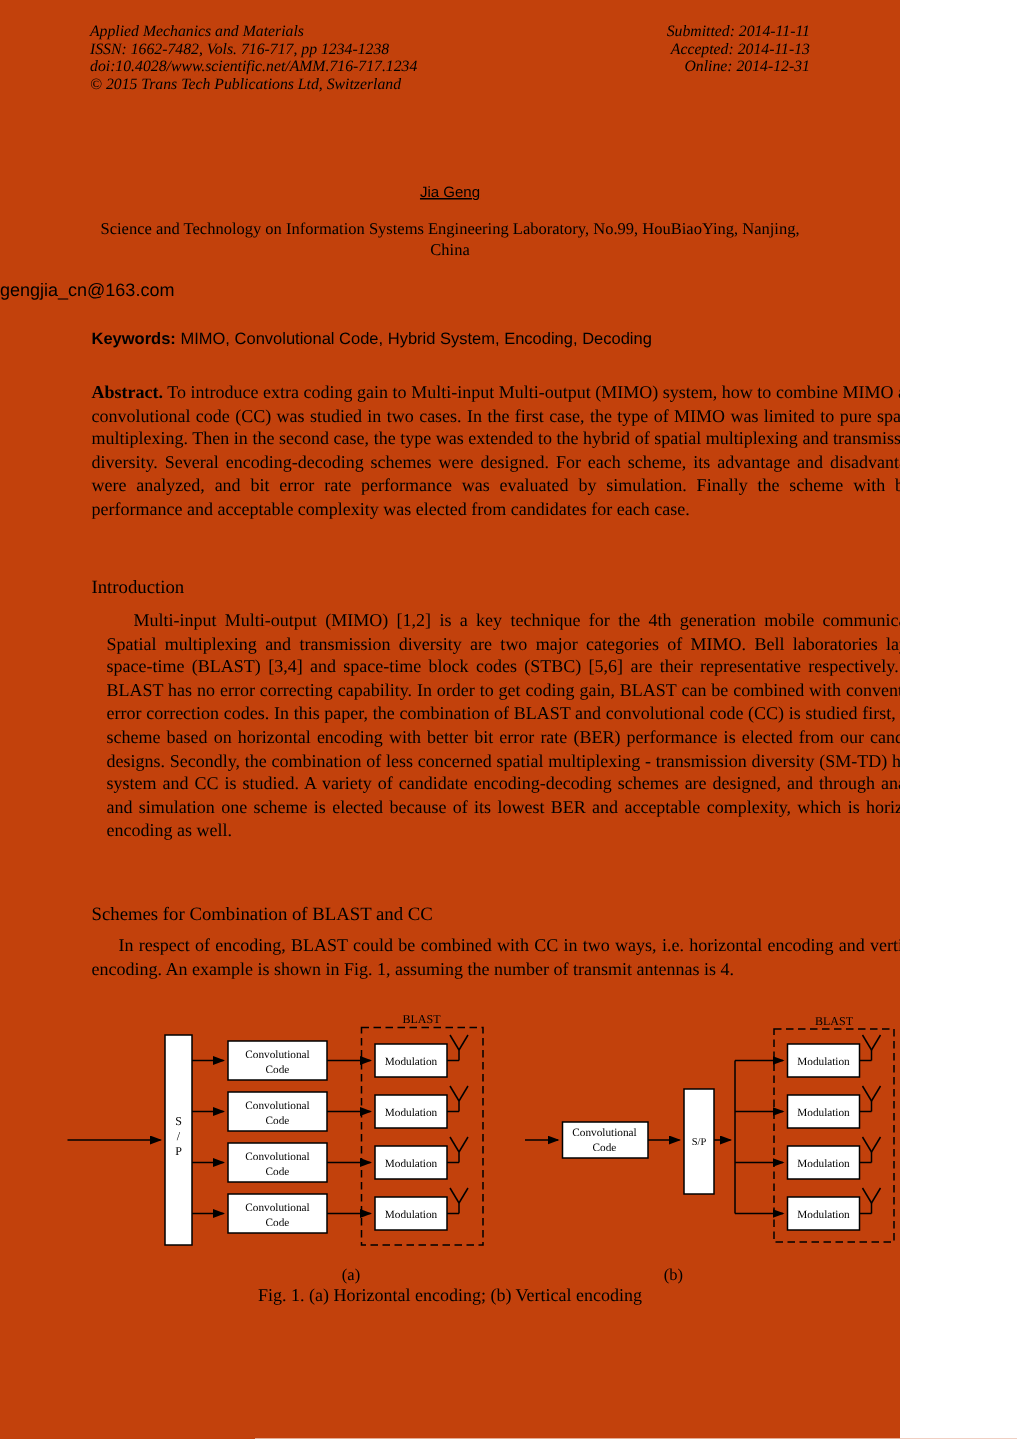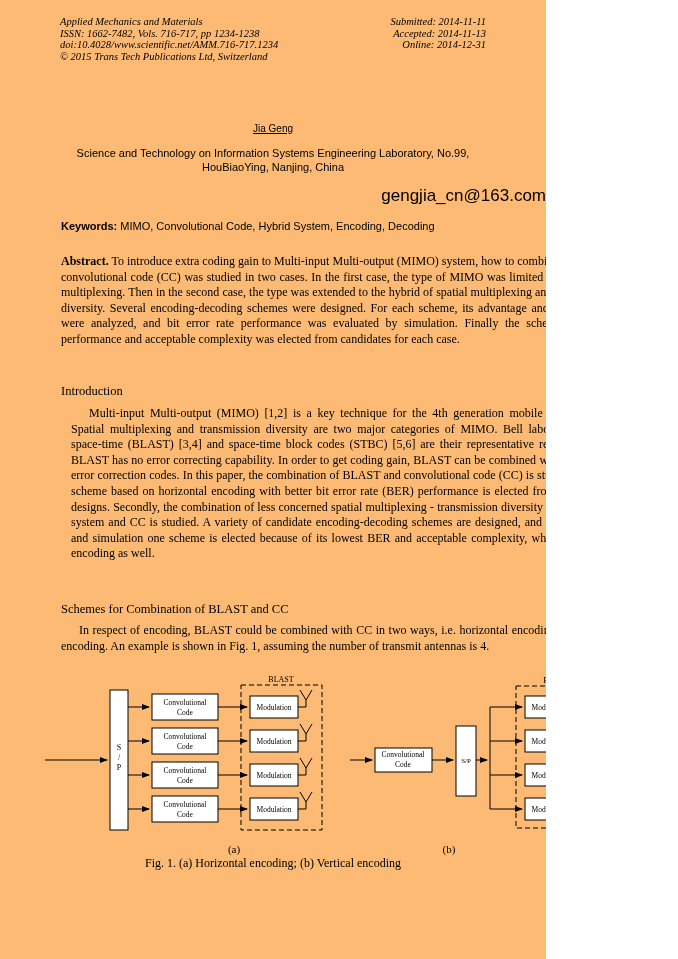--- a/index.html
+++ b/index.html
@@ -1,42 +1,42 @@
 <!DOCTYPE html>
 <html><head>
 <meta charset="utf-8">
 <style>
   * { margin:0; padding:0; box-sizing:border-box; }
   html,body { background:#ffffff; }
   .page {
-    position:relative; width:546px; height:959px; background:#fdba74;
+    position:relative; width:600px; height:959px; background:#c2410c;
     color:#000; font-family:"Liberation Serif", serif; overflow:hidden;
   }
   .header {
     position:absolute; top:16px; left:60px; right:60px;
     display:flex; justify-content:space-between;
     font-style:italic; font-size:10.5px; line-height:11.6px;
   }
   .header .right { text-align:right; }
   .paper-title {
     position:absolute; top:79px; left:40px; right:40px; text-align:center;
     font-family:"Liberation Sans", sans-serif; font-weight:bold;
     font-size:15px; line-height:20px;
   }
   .author {
     position:absolute; top:123px; left:0; right:0; text-align:center;
     font-family:"Liberation Sans", sans-serif; font-size:10px;text-decoration:underline;
   }
   .affiliation {
     position:absolute; top:147px; left:58px; right:58px; text-align:center;
-    font-family:Liberation Sans, sans-serif; font-size:11px; line-height:13.5px;
+    font-family:Liberation Serif, serif; font-size:11px; line-height:13.5px;
   }
   .email {
-    position:absolute; top:186px; left:0; right:0; text-align:right;
-    font-family:"Liberation Sans", sans-serif; font-size:17px;
+    position:absolute; top:186px; left:0; right:0; text-align:left;
+    font-family:"Liberation Sans", sans-serif; font-size:12px;
   }
   .keywords {
     position:absolute; top:220px; left:61px; right:61px;
     font-family:"Liberation Sans", sans-serif; font-size:11px;
   }
   .keywords b { font-weight:bold;text-align:right; }
   .body-text { font-size:12px; line-height:15.6px; text-align:justify; }
   .abstract { position:absolute; top:254px; left:61px; width:555px; }
   .abstract .runin { font-weight:bold; }
   .sec-heading {

